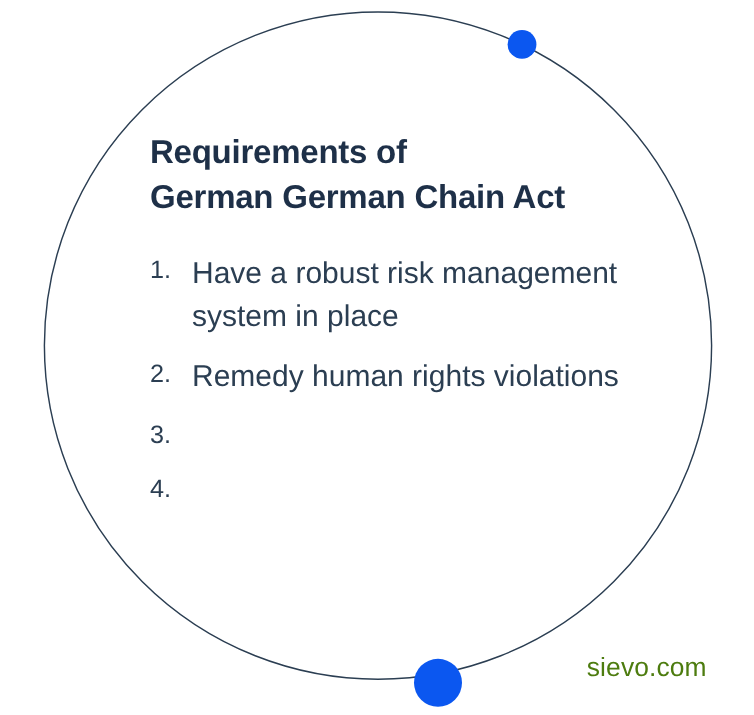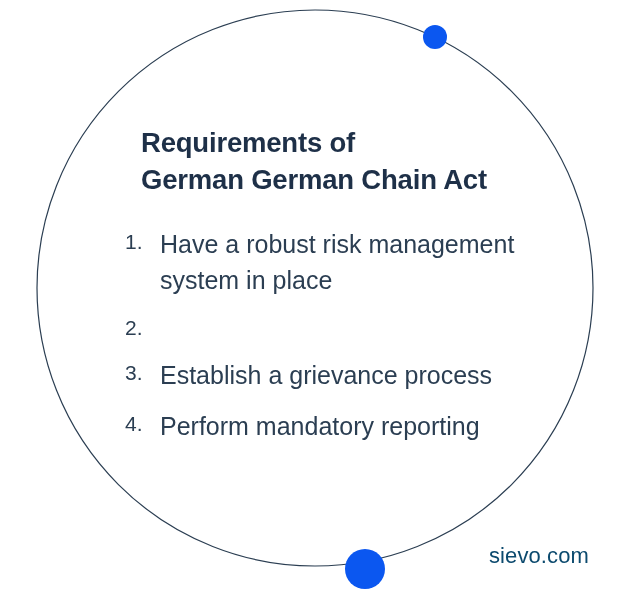--- a/index.html
+++ b/index.html
@@ -32,21 +32,21 @@
 
   
   .content {
     position: absolute;
     left: 125px;
     top: 108px;
     width: 420px;
   }
 
   .heading {
-    margin: 16px;
+    margin: 0;
     font-size: 27.5px;
     line-height: 1.35;
     font-weight: bold;
     color: #1e3048;
     letter-spacing: -0.2px;
   }
 
   .req-list {
     margin: 0;
     padding: 0;
@@ -81,21 +81,21 @@
     max-width: 375px;
   }
 
   
   .wordmark {
     position: absolute;
     left: 489px;
     top: 545px;
     font-size: 22px;
     line-height: 1;
-    color: #0c4a6e;
+    color: #4d7c0f;
     font-weight: normal;
     letter-spacing: 0.1px;
   }
 </style>
 </head>
 <body>
 
 <div id="infographic">
 
   <svg id="circle-graphic" viewBox="0 0 628 596" width="628" height="596" aria-hidden="true">
@@ -111,28 +111,27 @@
       <span>German German Chain Act</span>
     </h1>
 
     <ol class="req-list">
       <li class="req-item">
         <span class="req-num">1.</span>
         <span class="req-text">Have a robust risk management system in place</span>
       </li>
       <li class="req-item">
         <span class="req-num">2.</span>
+        <span class="req-text">Remedy human rights violations</span>
       </li>
       <li class="req-item">
         <span class="req-num">3.</span>
-        <span class="req-text">Establish a grievance process</span>
       </li>
       <li class="req-item">
         <span class="req-num">4.</span>
-        <span class="req-text">Perform mandatory reporting</span>
       </li>
     </ol>
 
   </div>
 
   <div class="wordmark">sievo.com</div>
 
 </div>
 
 </body></html>

